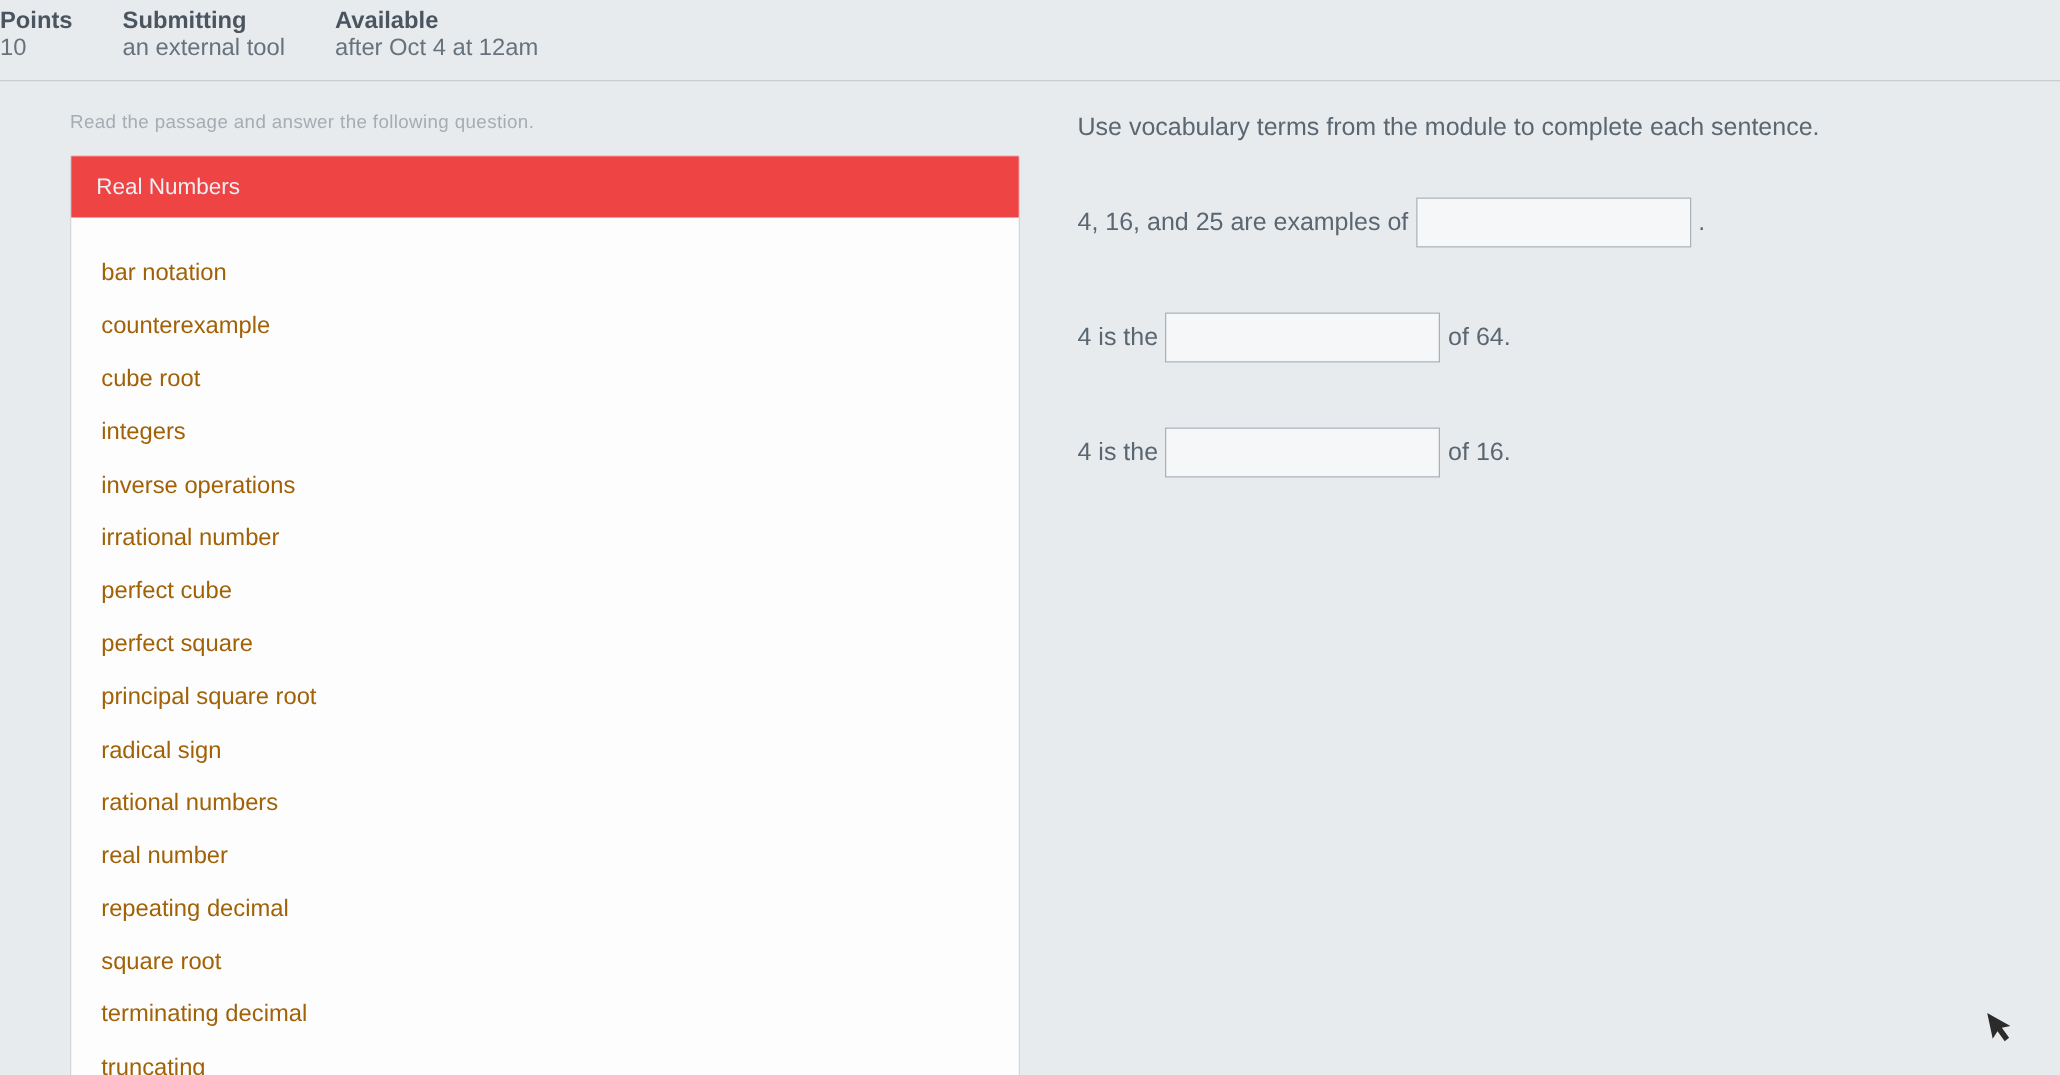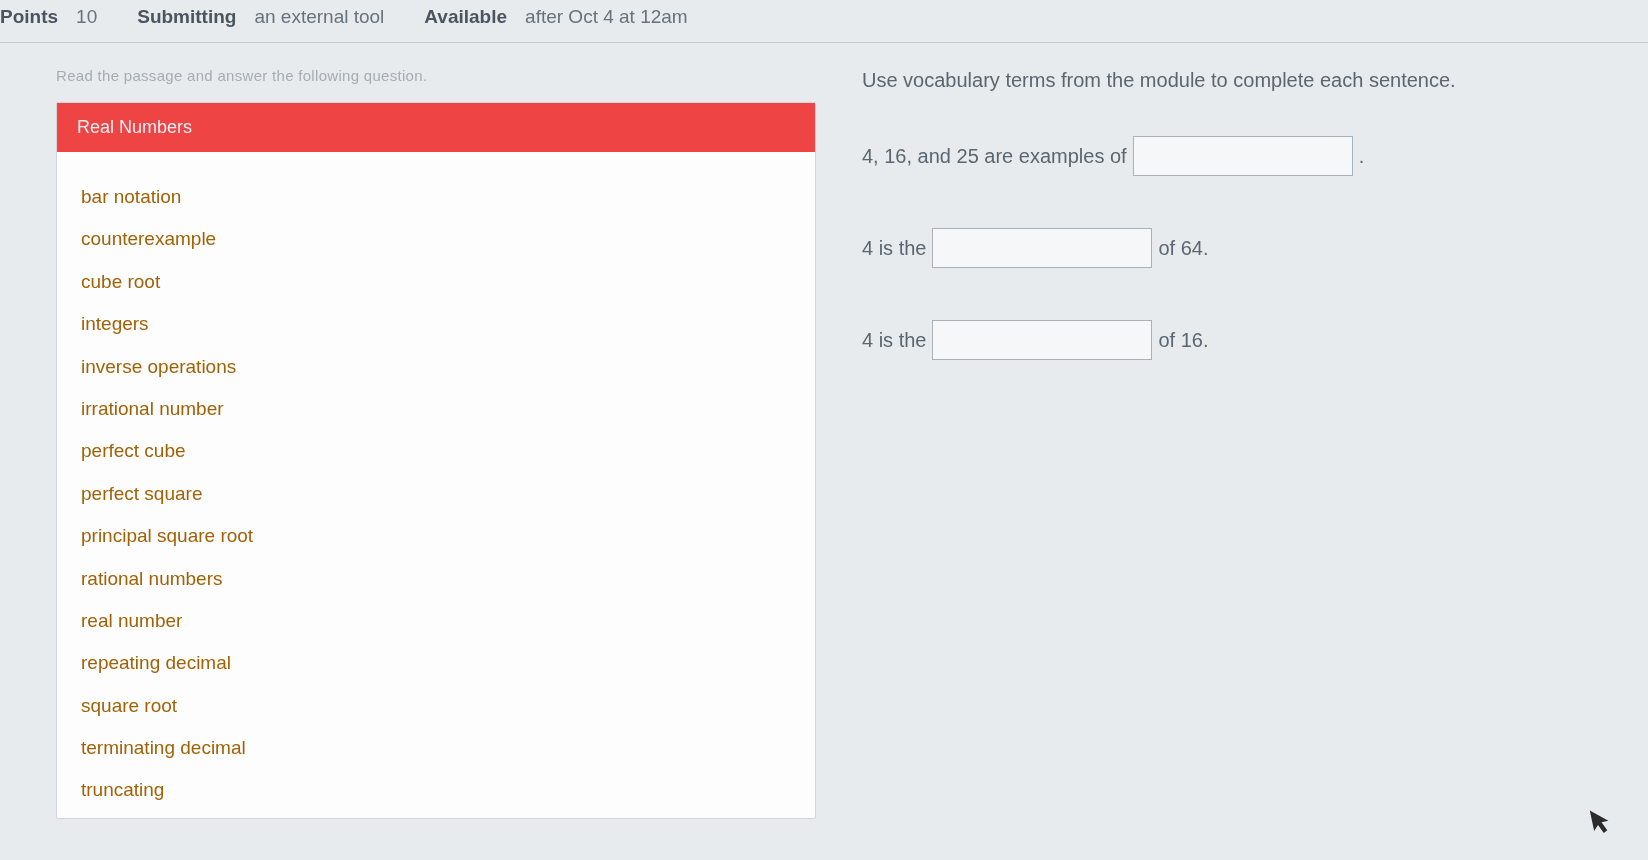--- a/index.html
+++ b/index.html
@@ -15,22 +15,22 @@
   .header-bar {
     padding: 6px 0 14px 0;
     border-bottom: 1px solid #c8ccd0;
     display: flex;
     align-items: baseline;
     gap: 40px;
     font-size: 19px;
     color: #5b6670;
   }
   .header-bar .label { font-weight: 600; color: #4a5560; }
-  .header-bar .value { font-weight: 400; color: #66727d; margin-left: 18px; }
-  .header-item { display: flex; align-items: baseline; }
+  .header-bar .value { font-weight: 400; color: #66727d; margin-left: 0; }
+  .header-item { display: flex; align-items: baseline; flex-direction: column; }
   .content {
     display: flex;
     padding: 24px 40px 0 56px;
     gap: 46px;
   }
   .left-col { flex: 0 0 760px; }
   .passage-hint {
     color: #9aa2aa;
     font-size: 15px;
     letter-spacing: 0.3px;
@@ -120,20 +120,21 @@
       <div class="word-list">
         <div class="word-item">bar notation</div>
         <div class="word-item">counterexample</div>
         <div class="word-item">cube root</div>
         <div class="word-item">integers</div>
         <div class="word-item">inverse operations</div>
         <div class="word-item">irrational number</div>
         <div class="word-item">perfect cube</div>
         <div class="word-item">perfect square</div>
         <div class="word-item">principal square root</div>
+        <div class="word-item">radical sign</div>
         <div class="word-item">rational numbers</div>
         <div class="word-item">real number</div>
         <div class="word-item">repeating decimal</div>
         <div class="word-item">square root</div>
         <div class="word-item">terminating decimal</div>
         <div class="word-item">truncating</div>
 
       </div>
     </div>
   </div>

